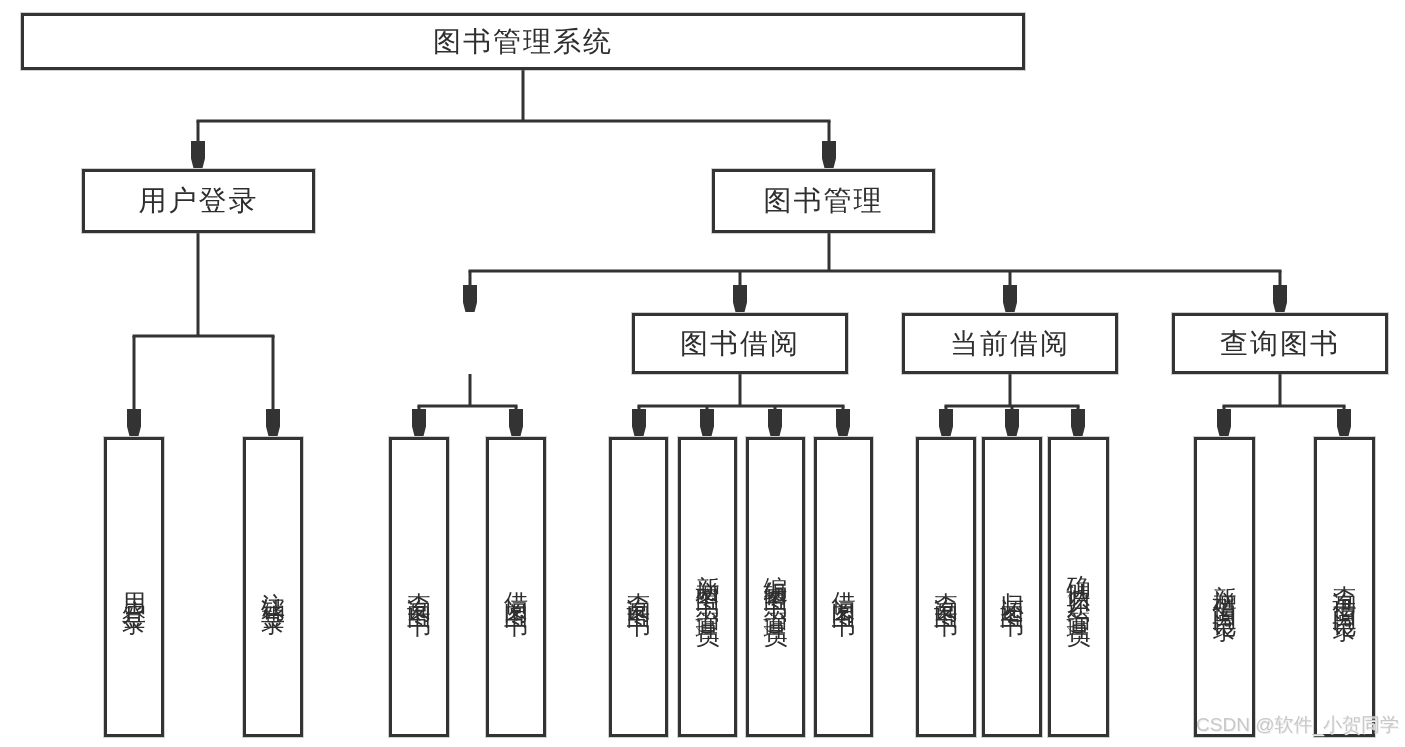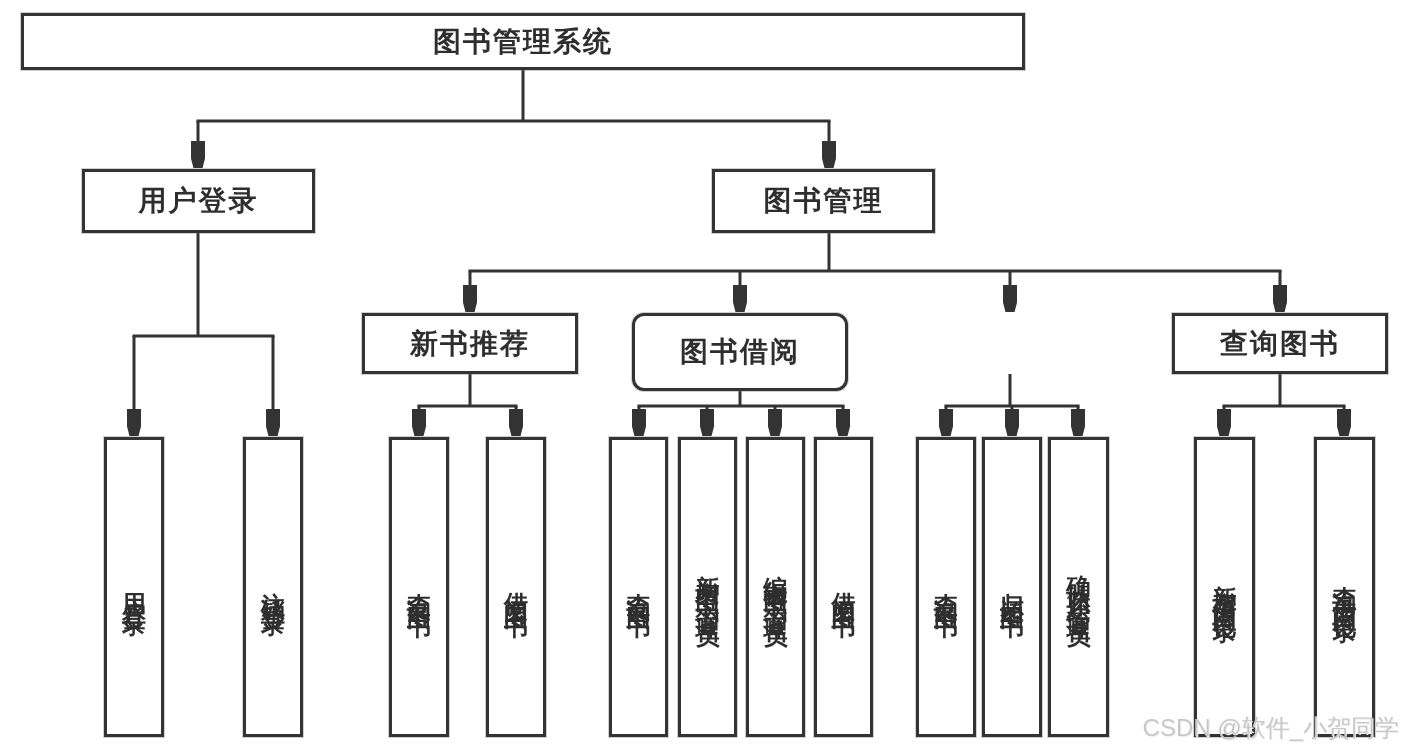--- a/index.html
+++ b/index.html
@@ -25,42 +25,41 @@
   .node {
     position: absolute;
     background: #ffffff;
     border: 3px solid #333333;
     box-shadow: 0 0 0 1px rgba(120,120,120,0.35);
     display: flex;
     align-items: center;
     justify-content: center;
     box-sizing: border-box;
     color: #2e2e2e;
-    font-weight: bold;
   }
   .nh .lbl {
     font-size: 28px;
     letter-spacing: 2px;
     white-space: nowrap;
   }
   .nv .lbl {
     writing-mode: vertical-rl;
     font-size: 24px;
     letter-spacing: 7px;
     line-height: 1;
     white-space: nowrap;
   }
   
   .n-root  { left: 21px;   top: 13px;  width: 1004px; height: 57px; }
   
   .n-l2-0  { left: 82px;   top: 169px; width: 233px;  height: 64px; }
   .n-l2-1  { left: 712px;  top: 169px; width: 223px;  height: 64px; }
   
   .n-l3-0  { left: 362px;  top: 313px; width: 216px;  height: 61px; }
-  .n-l3-1  { left: 632px;  top: 313px; width: 216px;  height: 78px; border-radius: 12px; }
+  .n-l3-1  { left: 632px;  top: 313px; width: 216px;  height: 61px; }
   .n-l3-2  { left: 902px;  top: 313px; width: 216px;  height: 61px; }
   .n-l3-3  { left: 1172px; top: 313px; width: 216px;  height: 61px; }
   
   .nv { top: 437px; height: 300px; }
   .n-l4-0  { left: 104px;  width: 60px; }
   .n-l4-1  { left: 243px;  width: 60px; }
   .n-l4-2  { left: 389px;  width: 60px; }
   .n-l4-3  { left: 486px;  width: 60px; }
   .n-l4-4  { left: 609px;  width: 59px; }
   .n-l4-5  { left: 678px;  width: 59px; }
@@ -68,21 +67,21 @@
   .n-l4-7  { left: 814px;  width: 59px; }
   .n-l4-8  { left: 916px;  width: 60px; }
   .n-l4-9  { left: 982px;  width: 60px; }
   .n-l4-10 { left: 1048px; width: 61px; }
   .n-l4-11 { left: 1194px; width: 61px; }
   .n-l4-12 { left: 1314px; width: 61px; }
   .watermark {
     position: absolute;
     right: 6px;
     top: 712px;
-    font-size: 24px;
+    font-size: 19px;
     color: #c8c8c8;
     text-shadow: 1px 1px 0 #f0f0f0;
     z-index: 10;
     white-space: nowrap;
   }
 </style>
 </head>
 <body>
 
 <div class="stage">
@@ -153,26 +152,26 @@
     <span class="lbl">图书管理系统</span>
   </div>
 
   <div class="node nh n-l2-0">
     <span class="lbl">用户登录</span>
   </div>
   <div class="node nh n-l2-1">
     <span class="lbl">图书管理</span>
   </div>
 
-  <div class="node nh n-l3-0">
-    <span class="lbl">新书推荐</span>
-  </div>
   <div class="node nh n-l3-1">
     <span class="lbl">图书借阅</span>
   </div>
+  <div class="node nh n-l3-2">
+    <span class="lbl">当前借阅</span>
+  </div>
   <div class="node nh n-l3-3">
     <span class="lbl">查询图书</span>
   </div>
 
   <div class="node nv n-l4-0">
     <span class="lbl">用户登录</span>
   </div>
   <div class="node nv n-l4-1">
     <span class="lbl">注销登录</span>
   </div>

